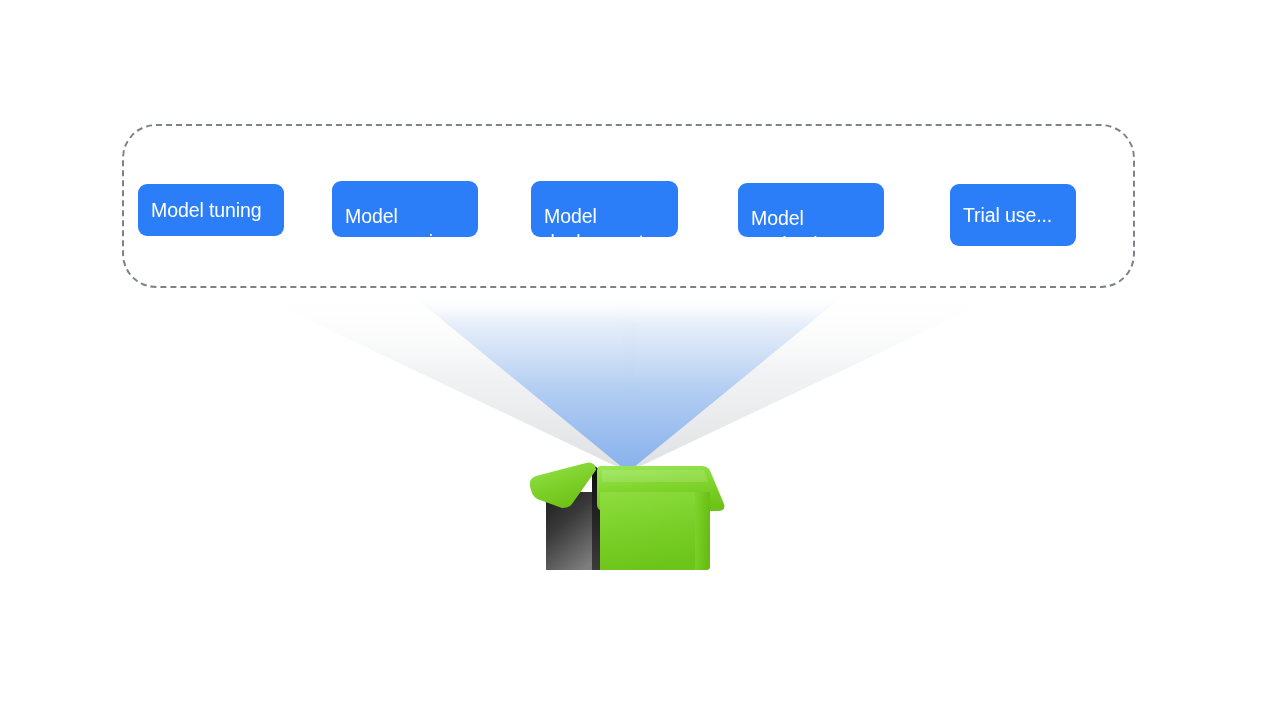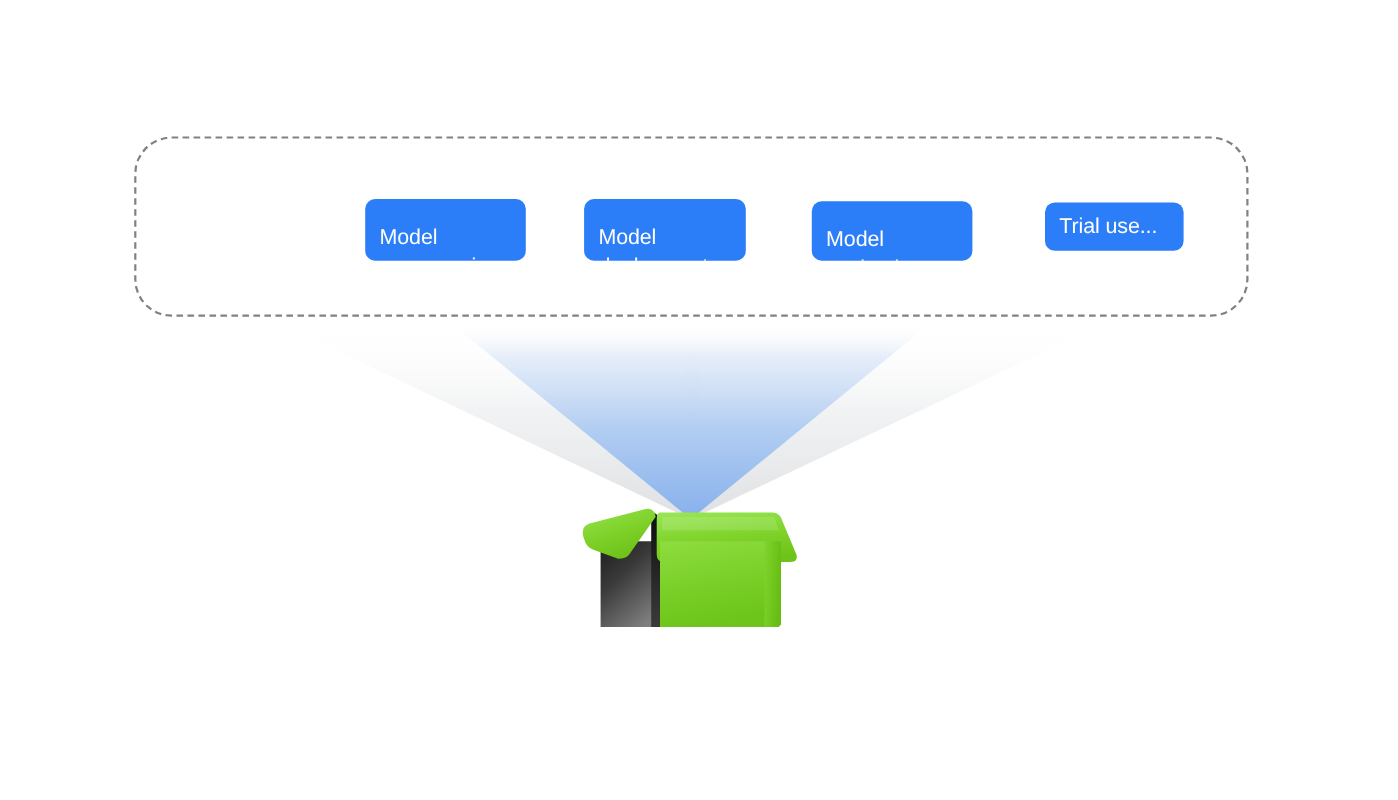--- a/index.html
+++ b/index.html
@@ -60,21 +60,21 @@
   .chip.two-line {
     display: block;
     padding-top: 22px;
   }
 
   
   #chip-0 { left: 138px; top: 184px; width: 146px; height: 52px; }
   #chip-1 { left: 332px; top: 181px; width: 146px; height: 56px; }
   #chip-2 { left: 531px; top: 181px; width: 147px; height: 56px; }
   #chip-3 { left: 738px; top: 183px; width: 146px; height: 54px; }
-  #chip-4 { left: 950px; top: 184px; width: 126px; height: 44px; }
+  #chip-4 { left: 950px; top: 184px; width: 126px; height: 62px; }
 
   
   #box-art {
     position: absolute;
     left: 512px;
     top: 452px;
     width: 232px;
     height: 130px;
   }
 </style>
@@ -132,20 +132,21 @@
     </defs>
 
     <polygon points="628,472 250,292 640,292" fill="url(#gradOuterLeft)"></polygon>
     <polygon points="628,472 1008,292 620,292" fill="url(#gradOuterRight)"></polygon>
 
     <polygon points="628,472 408,292 848,292" fill="url(#gradInner)"></polygon>
   </svg>
 
   <div id="stage-group"></div>
 
+  <div class="chip one-line" id="chip-0">Model tuning</div>
 
   <div class="chip two-line" id="chip-1">Model
 compression</div>
 
   <div class="chip two-line" id="chip-2">Model
 deployment</div>
 
   <div class="chip two-line" id="chip-3">Model
 evaluation</div>
 

